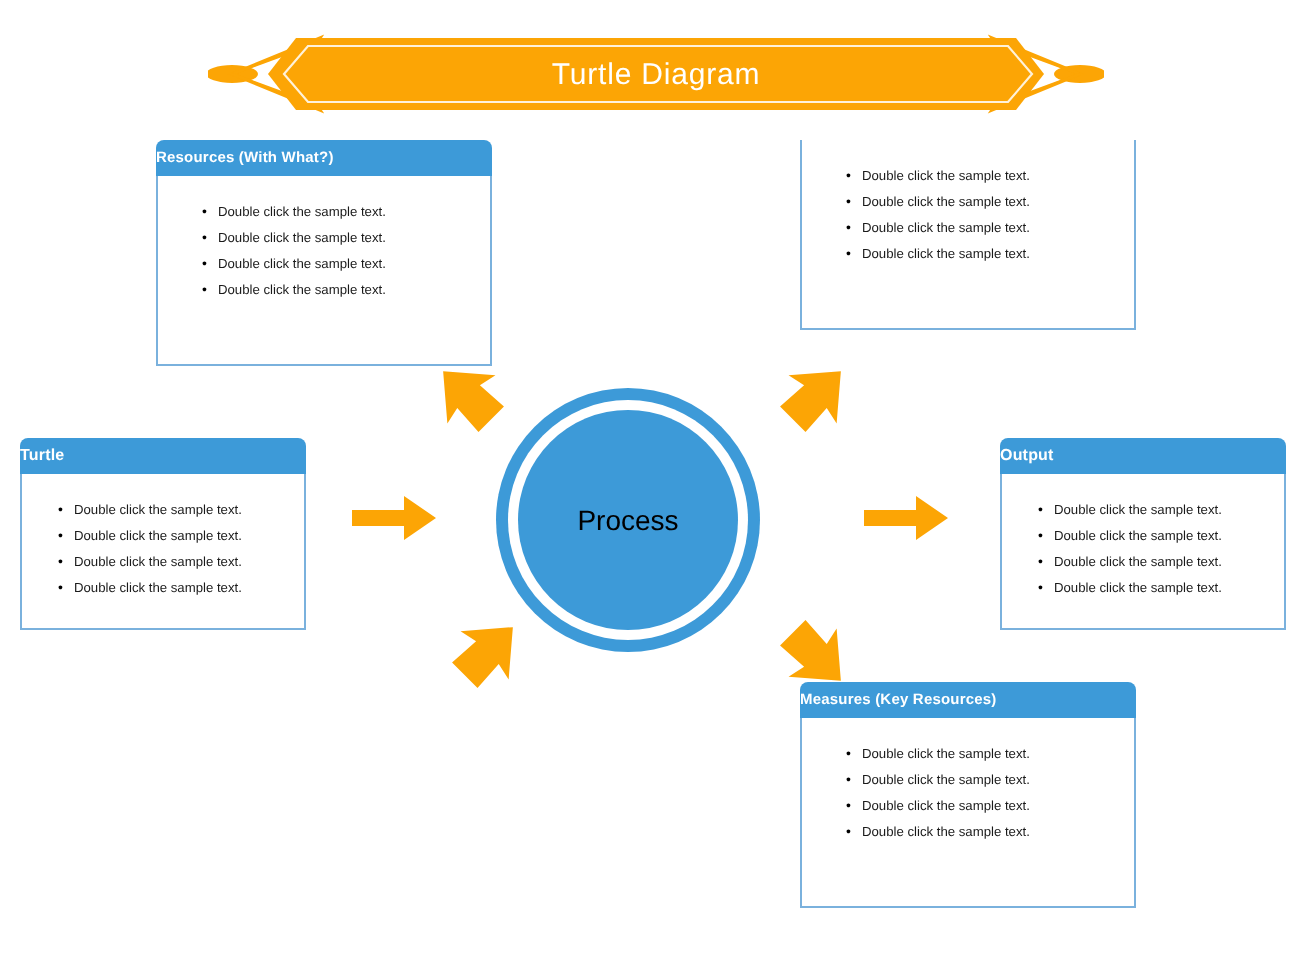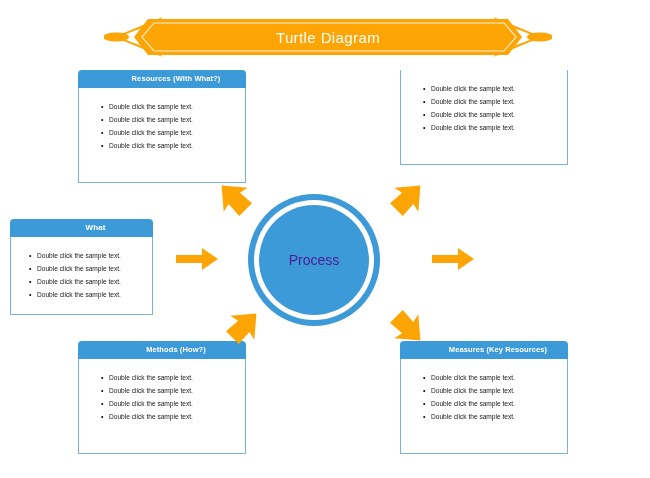--- a/index.html
+++ b/index.html
@@ -16,25 +16,24 @@
   .ribbon svg{display:block;}
   .ribbon-title{
     position:absolute;left:0;top:0;width:448px;height:40px;
     display:flex;align-items:center;justify-content:center;
     color:#ffffff;font-size:15px;letter-spacing:.4px;
   }
 
   
   .box{position:absolute;box-sizing:border-box;}
   .box-head{
-    height:18px;line-height:18px;text-align:center;
+    height:18px;line-height:18px;
     background:#3d9ad8;color:#ffffff;
     font-size:7.5px;font-weight:bold;letter-spacing:.1px;
     border-radius:4px 4px 0 0;
-    padding-left:28px;
   }
   .box-body{
     background:#ffffff;
     border:1px solid #7ab1dd;border-top:none;
     box-sizing:border-box;
     padding:12px 0 6px 22px;
   }
   .box-body ul{margin:0;padding:0;list-style:none;}
   .box-body li{
     font-size:6.6px;color:#1a1a1a;
@@ -67,21 +66,21 @@
     background:#3d9ad8;
   }
   .circle-gap{
     position:absolute;left:6px;top:6px;width:120px;height:120px;
     border-radius:50%;background:#ffffff;
   }
   .circle-inner{
     position:absolute;left:11px;top:11px;width:110px;height:110px;
     border-radius:50%;background:#3d9ad8;
     display:flex;align-items:center;justify-content:center;
-    color:#4c1d95;font-size:14px;
+    color:#000000;font-size:14px;
   }
 
   
   .arrow{position:absolute;}
   #arrow-in   {left:176px;top:245px;width:44px;height:28px;}
   #arrow-out  {left:432px;top:245px;width:44px;height:28px;}
   #arrow-tl   {left:214px;top:178px;width:42px;height:42px;}
   #arrow-tr   {left:386px;top:178px;width:42px;height:42px;}
   #arrow-bl   {left:222px;top:306px;width:42px;height:42px;}
   #arrow-br   {left:386px;top:306px;width:42px;height:42px;}
@@ -127,43 +126,43 @@
       <ul>
         <li>Double click the sample text.</li>
         <li>Double click the sample text.</li>
         <li>Double click the sample text.</li>
         <li>Double click the sample text.</li>
       </ul>
     </div>
   </div>
 
   <div class="box" id="box-input">
-    <div class="box-head">What</div>
-    <div class="box-body">
-      <ul>
-        <li>Double click the sample text.</li>
-        <li>Double click the sample text.</li>
-        <li>Double click the sample text.</li>
-        <li>Double click the sample text.</li>
-      </ul>
-    </div>
-  </div>
-
-
-  <div class="box" id="box-methods">
-    <div class="box-head">Methods (How?)</div>
-    <div class="box-body">
-      <ul>
-        <li>Double click the sample text.</li>
-        <li>Double click the sample text.</li>
-        <li>Double click the sample text.</li>
-        <li>Double click the sample text.</li>
-      </ul>
-    </div>
-  </div>
+    <div class="box-head">Turtle</div>
+    <div class="box-body">
+      <ul>
+        <li>Double click the sample text.</li>
+        <li>Double click the sample text.</li>
+        <li>Double click the sample text.</li>
+        <li>Double click the sample text.</li>
+      </ul>
+    </div>
+  </div>
+
+  <div class="box" id="box-output">
+    <div class="box-head">Output</div>
+    <div class="box-body">
+      <ul>
+        <li>Double click the sample text.</li>
+        <li>Double click the sample text.</li>
+        <li>Double click the sample text.</li>
+        <li>Double click the sample text.</li>
+      </ul>
+    </div>
+  </div>
+
 
   <div class="box" id="box-measures">
     <div class="box-head">Measures (Key Resources)</div>
     <div class="box-body">
       <ul>
         <li>Double click the sample text.</li>
         <li>Double click the sample text.</li>
         <li>Double click the sample text.</li>
         <li>Double click the sample text.</li>
       </ul>

